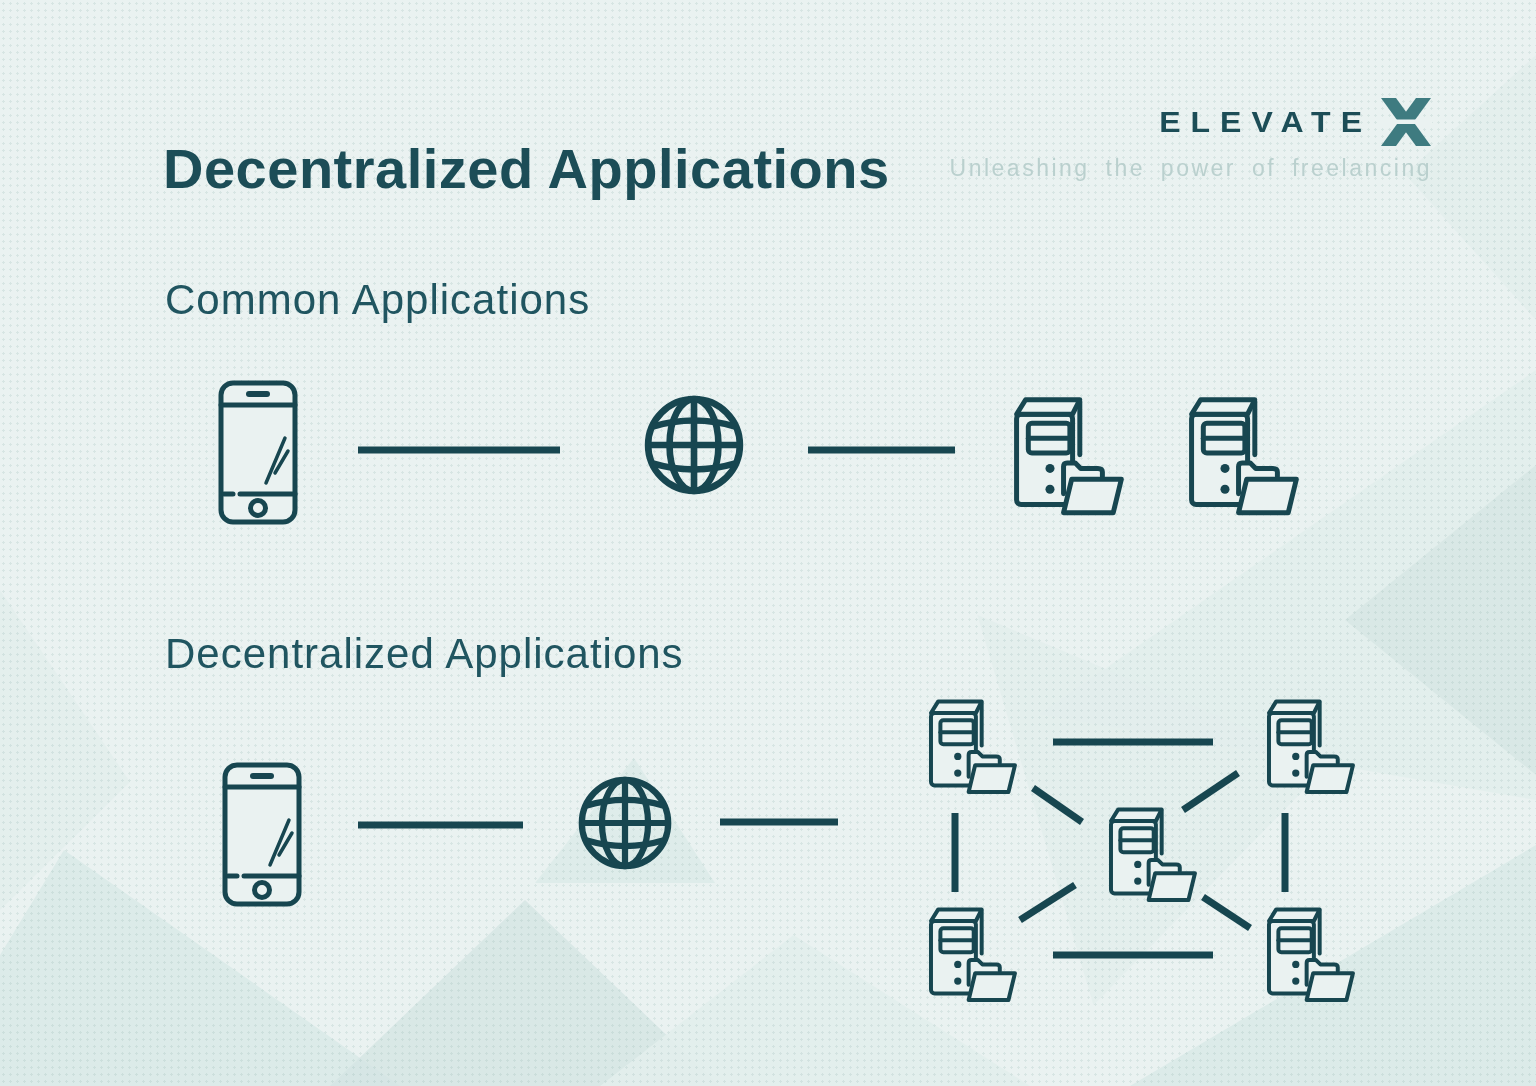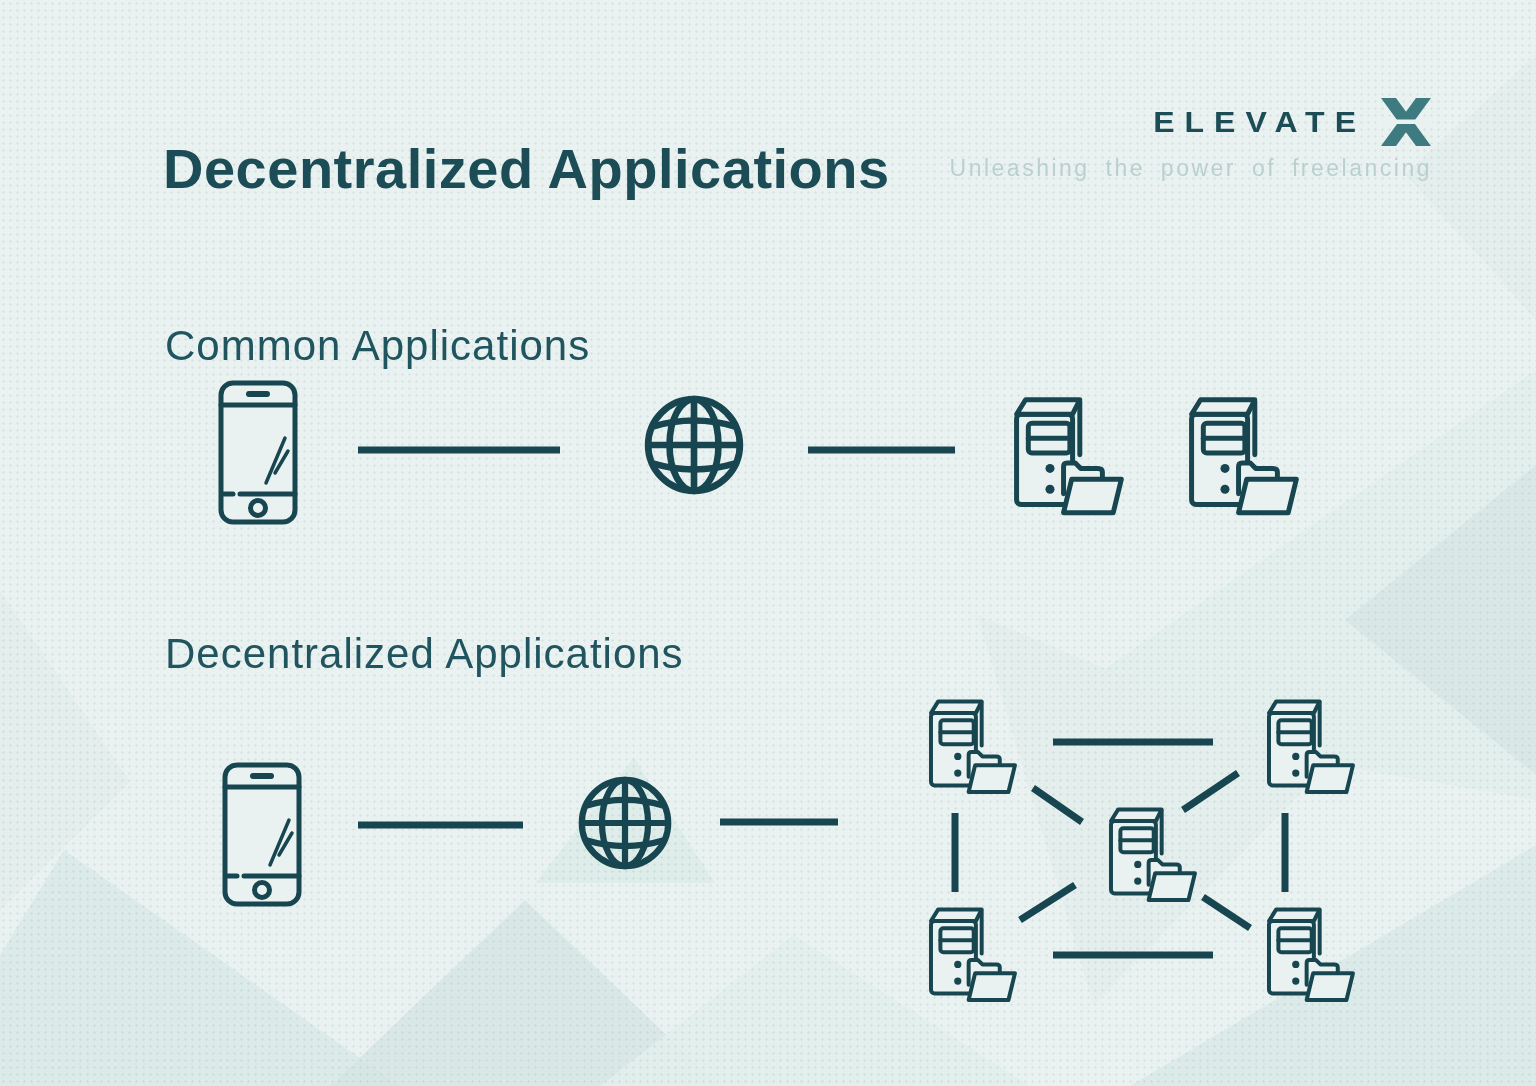--- a/index.html
+++ b/index.html
@@ -45,39 +45,39 @@
     background-size: 7px 7px;
   }
 
   .page-title {
     position: absolute; left: 163px; top: 136px;
     font-size: 56px; font-weight: 700; letter-spacing: 0.5px;
     color: var(--title);
   }
 
   .logo { position: absolute; right: 104px; top: 98px; text-align: right; }
-  .logo-row { display: flex; align-items: center; justify-content: flex-end; gap: 14px; }
+  .logo-row { display: flex; align-items: center; justify-content: flex-end; gap: 8px; }
   .logo-brand {
     font-size: 32px; font-weight: 700; letter-spacing: 10px;
     color: var(--title); line-height: 1;
     transform: scaleY(0.92);
   }
   .logo-x { display: block; }
   .logo-tagline {
     margin-top: 9px;
     font-size: 23px; letter-spacing: 2.5px; word-spacing: 7px;
     color: var(--tagline);
   }
 
   .section-heading {
     position: absolute; left: 165px;
     font-size: 42px; font-weight: 400; letter-spacing: 1px;
     color: var(--heading);
   }
-  .heading-common { top: 276px; margin-top: 46px; }
+  .heading-common { top: 276px; }
   .heading-decentralized { top: 630px; }
 
   .diagram { position: absolute; }
   .diagram-row1 { left: 160px; top: 370px; }
   .diagram-row2 { left: 160px; top: 680px; }
 
   .connector { stroke: var(--ink); stroke-width: 7; }
   .hidden-defs { position: absolute; width: 0; height: 0; overflow: hidden; }
 </style>
 </head>

